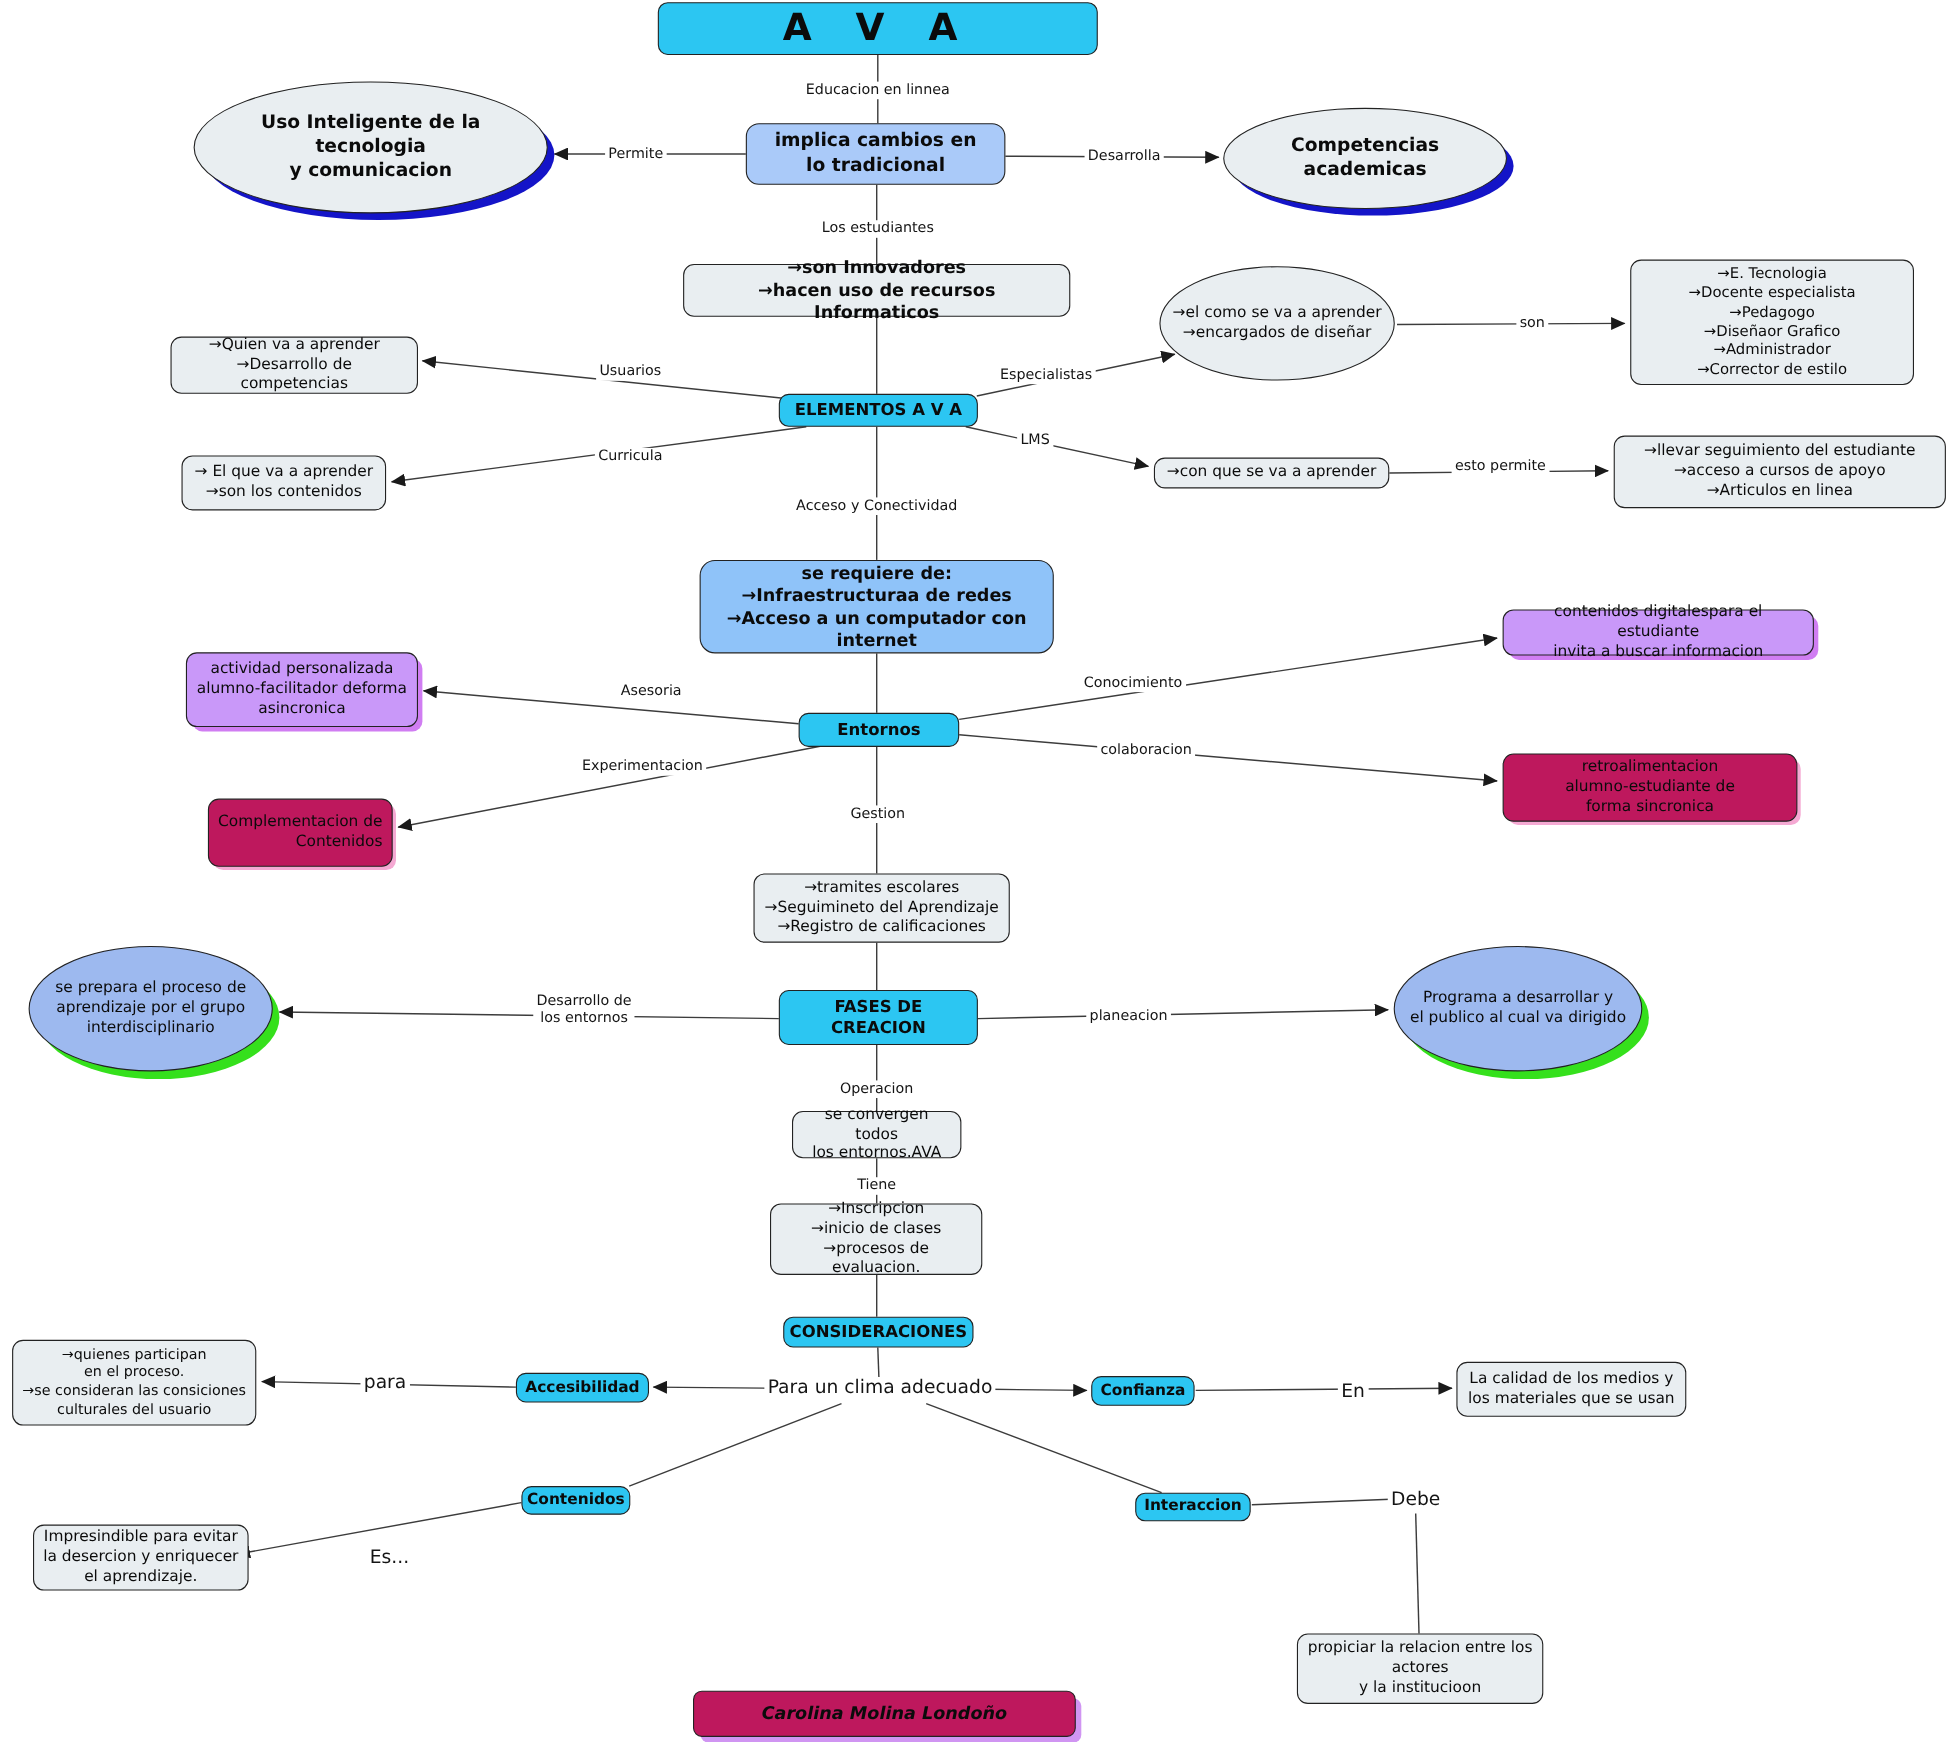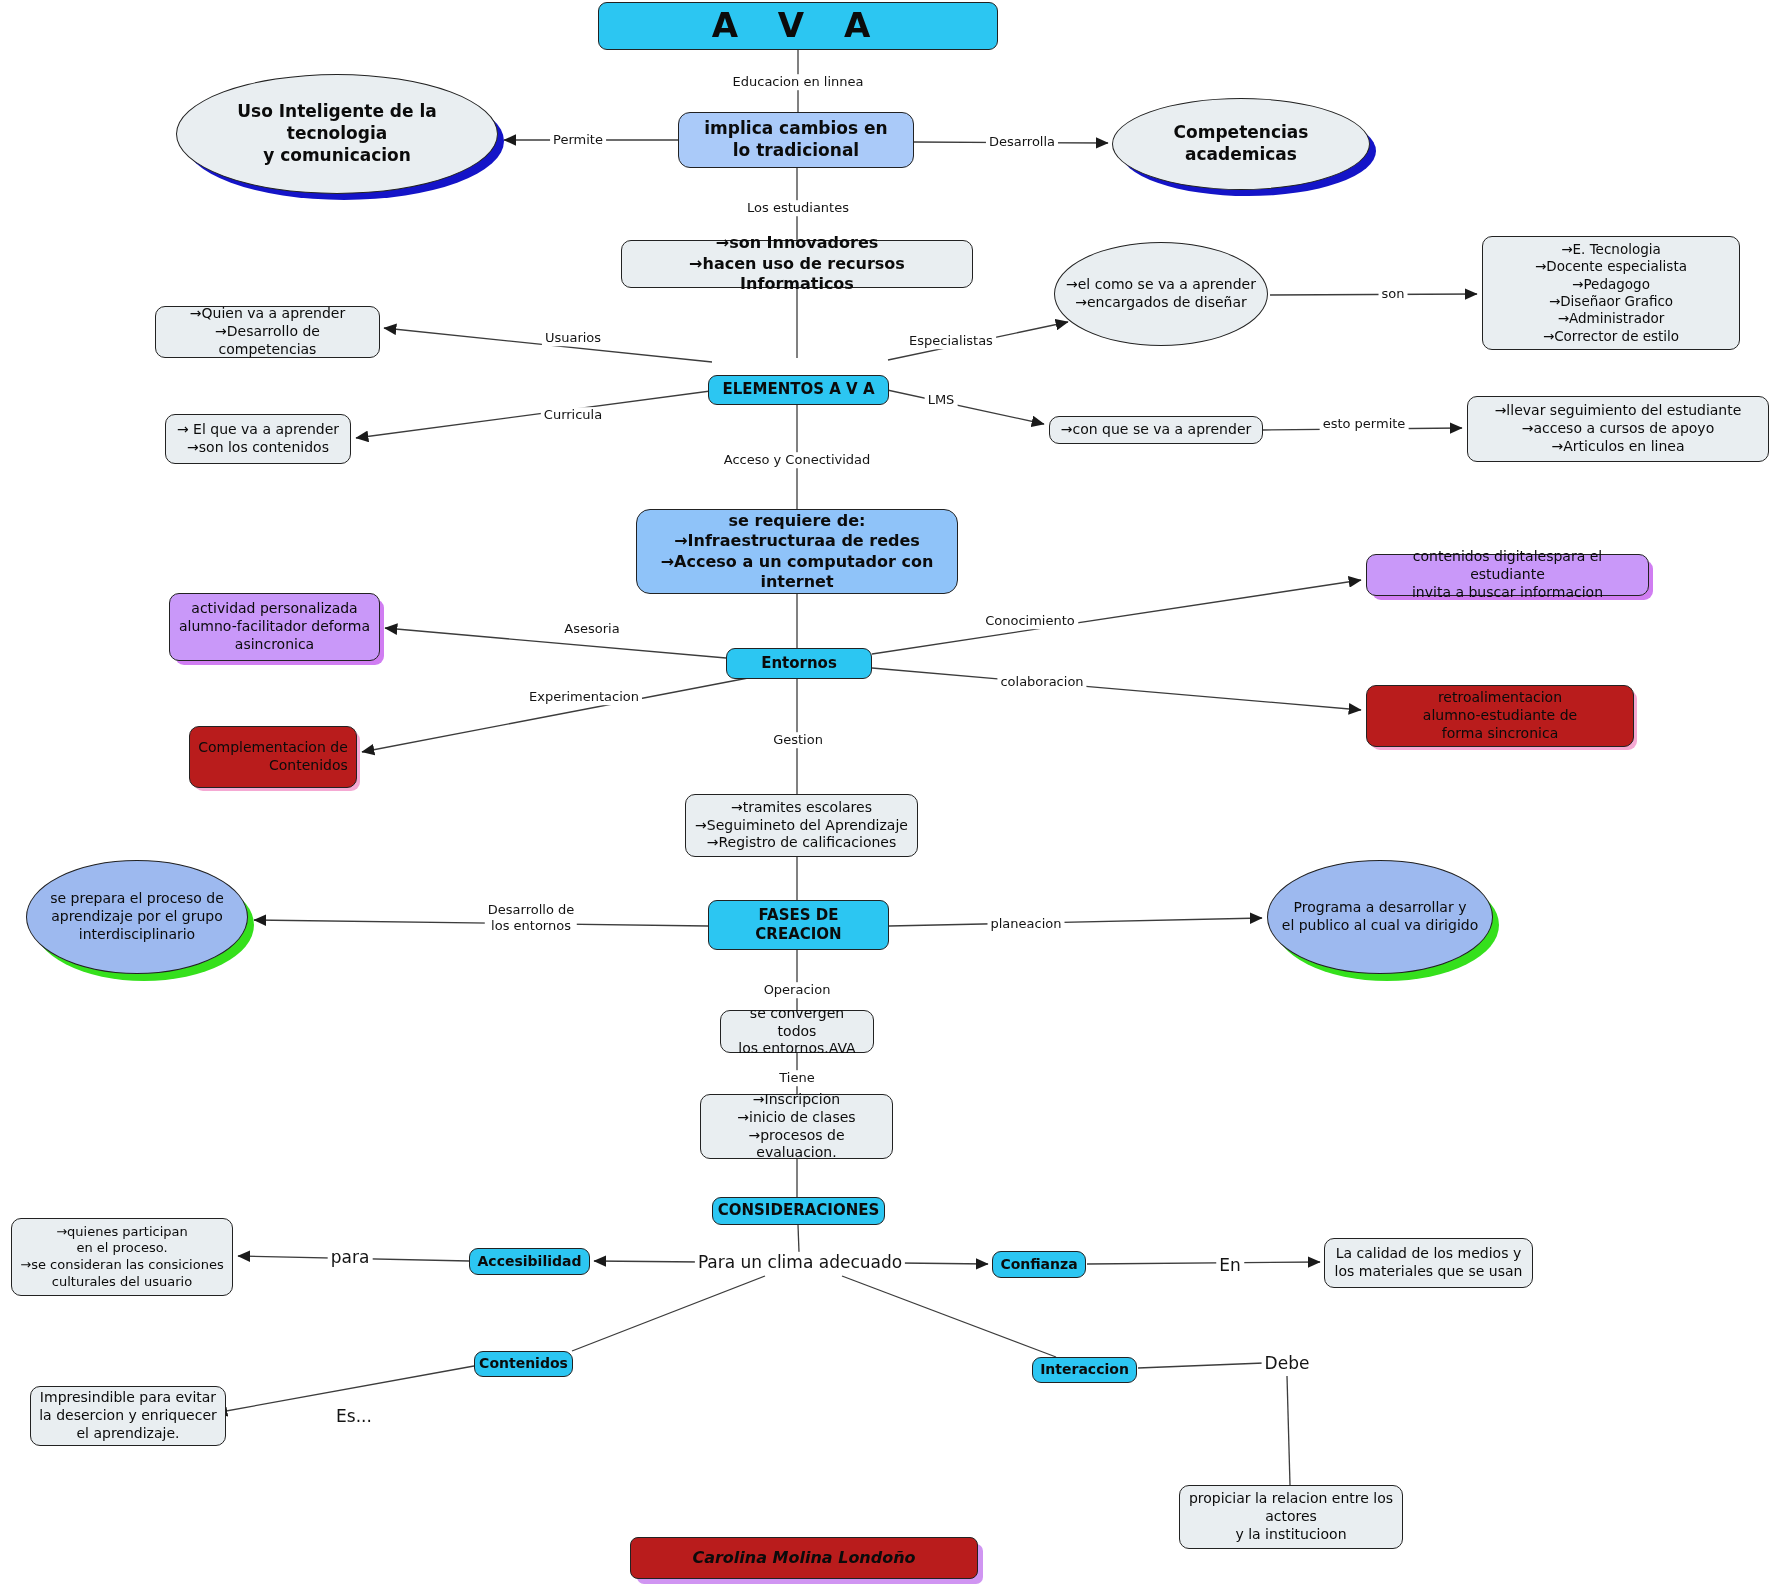--- a/index.html
+++ b/index.html
@@ -6,39 +6,39 @@
   body{width:1770px;height:1584px;overflow:hidden;font-family:"DejaVu Sans",sans-serif;}
   .canvas{position:relative;width:1770px;height:1584px;background:#fff;}
   svg.wires{position:absolute;left:0;top:0;z-index:1;}
   .node{position:absolute;z-index:2;display:flex;align-items:center;justify-content:center;
         text-align:center;white-space:pre-line;box-sizing:border-box;border:1.4px solid #222;
         color:#0b0b0b;line-height:1.28;padding:2px 8px;background:#e9eef1;border-radius:10px;font-size:14px;}
   .cyan{background:#2cc6f2;border-radius:9px;font-weight:bold;}
   .lblue{background:#aacaf9;font-weight:bold;}
   .mblue{background:#8fc3f9;font-weight:bold;}
   .purple{background:#c998f9;}
-  .pink{background:#b91c1c;}
+  .pink{background:#be185d;}
   .ebl{background:#9db9ef;}
   .ellipse{border-radius:50%;border:1.6px solid #222;}
   .sh-blue{box-shadow:7px 7px 0 -1px #1414c8;}
   .sh-green{box-shadow:7px 8px 0 -1px #35e01c;}
   .sh-purple{box-shadow:5px 5px 0 -1px #d07df2;}
   .sh-pink{box-shadow:4px 4px 0 -1px #f5a9d3;}
   .sh-lav{box-shadow:6px 6px 0 -1px #d095f2;}
   .llabel{position:absolute;z-index:3;transform:translate(-50%,-50%);background:#fff;
           padding:0 3px;font-size:13px;color:#141414;white-space:pre-line;text-align:center;line-height:1.2;}
   .llabel-big{font-size:17px;}
   
   #n-ava{left:598px;top:2px;width:400px;height:48px;font-size:34px;letter-spacing:14px;font-weight:bold;}
   #n-implica{left:678px;top:112px;width:236px;height:56px;font-size:17px;border-radius:12px;}
   #n-uso{left:176px;top:74px;width:322px;height:120px;font-size:17px;font-weight:bold;background:#e9eef1;}
   #n-competencias{left:1112px;top:98px;width:258px;height:92px;font-size:17px;font-weight:bold;background:#e9eef1;}
   #n-innovadores{left:621px;top:240px;width:352px;height:48px;font-size:16px;font-weight:bold;}
   #n-quien{left:155px;top:306px;width:225px;height:52px;}
-  #n-elementos{left:708px;top:375px;width:181px;height:30px;font-size:15px;}
+  #n-elementos{left:708px;top:358px;width:181px;height:30px;font-size:15px;}
   #n-como{left:1054px;top:242px;width:214px;height:104px;background:#e9eef1;}
   #n-roles{left:1482px;top:236px;width:258px;height:114px;font-size:13.5px;}
   #n-elque{left:165px;top:414px;width:186px;height:50px;}
   #n-conque{left:1049px;top:416px;width:214px;height:28px;}
   #n-llevar{left:1467px;top:396px;width:302px;height:66px;}
   #n-requiere{left:636px;top:509px;width:322px;height:85px;font-size:16px;border-radius:14px;}
   #n-actividad{left:169px;top:593px;width:211px;height:68px;}
   #n-entornos{left:726px;top:648px;width:146px;height:31px;font-size:15px;}
   #n-contenidos{left:1366px;top:554px;width:283px;height:42px;}
   #n-retro{left:1366px;top:685px;width:268px;height:62px;}

